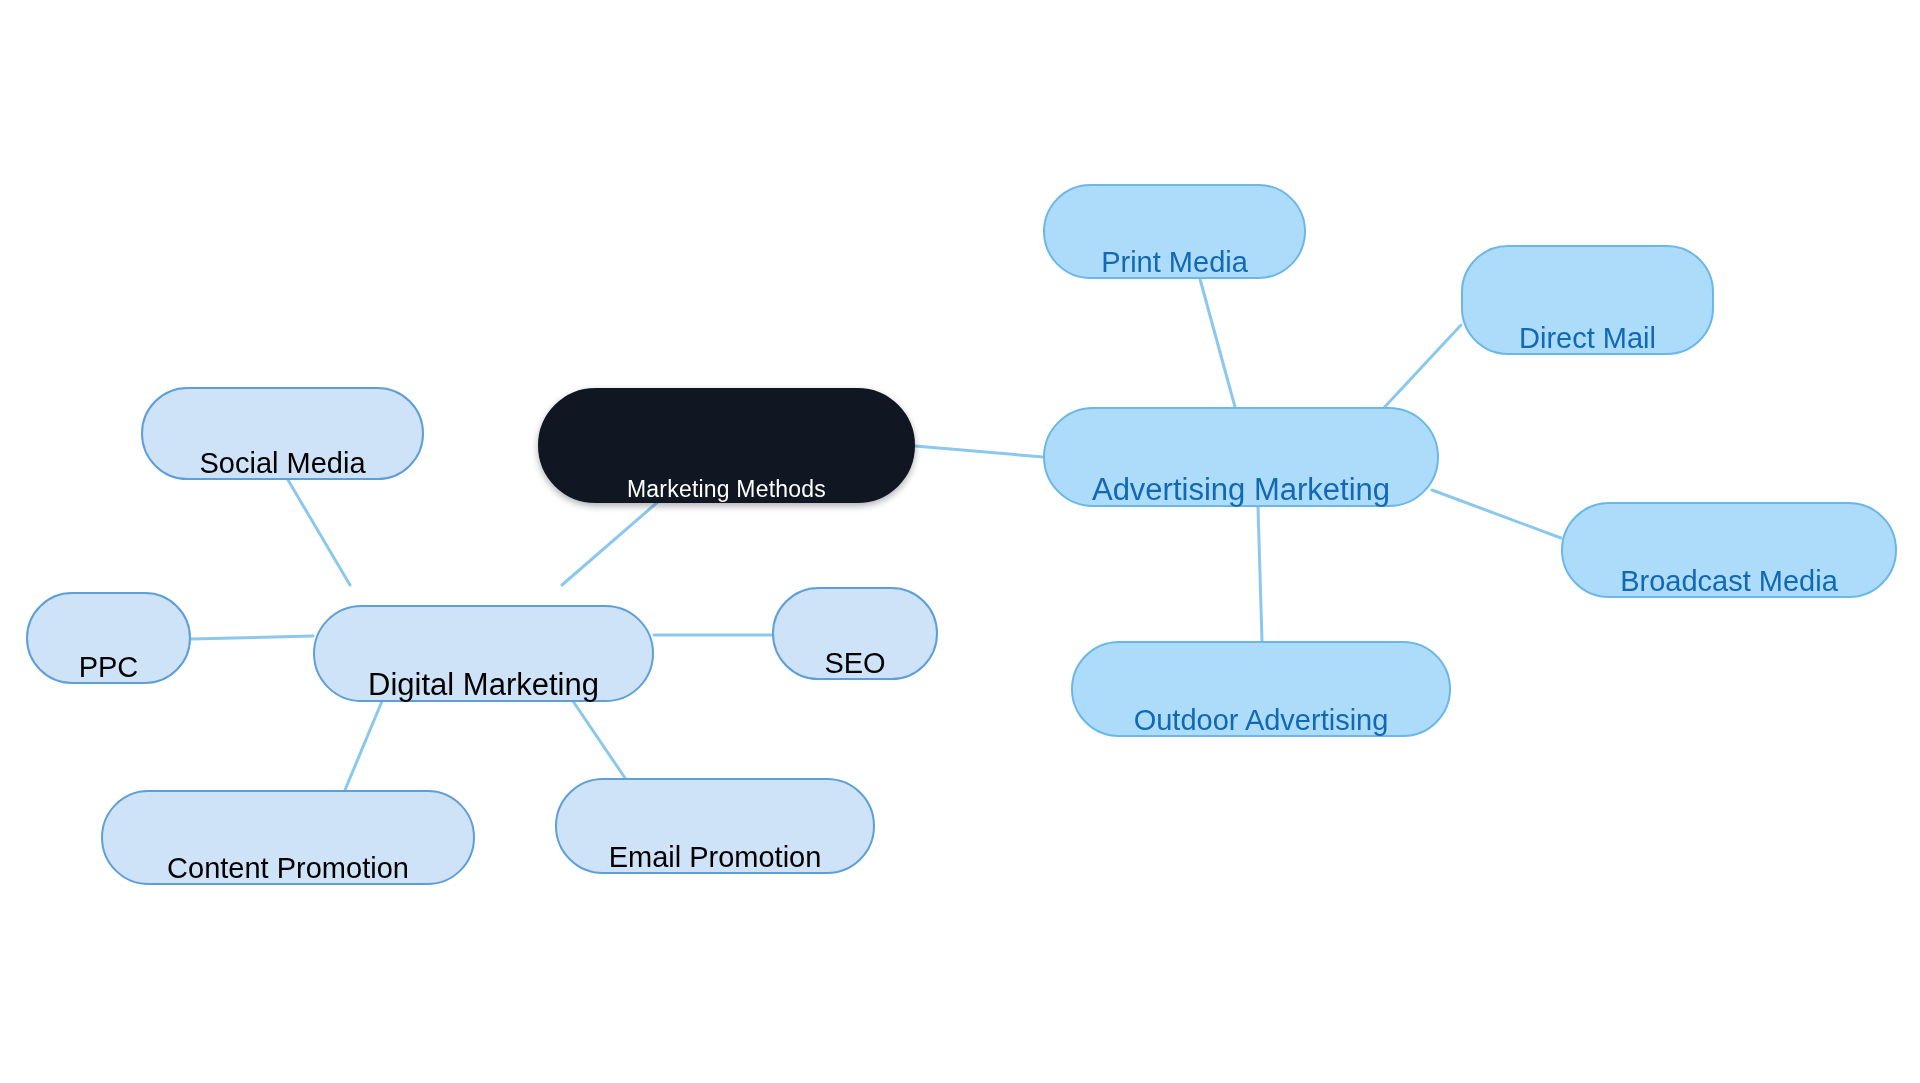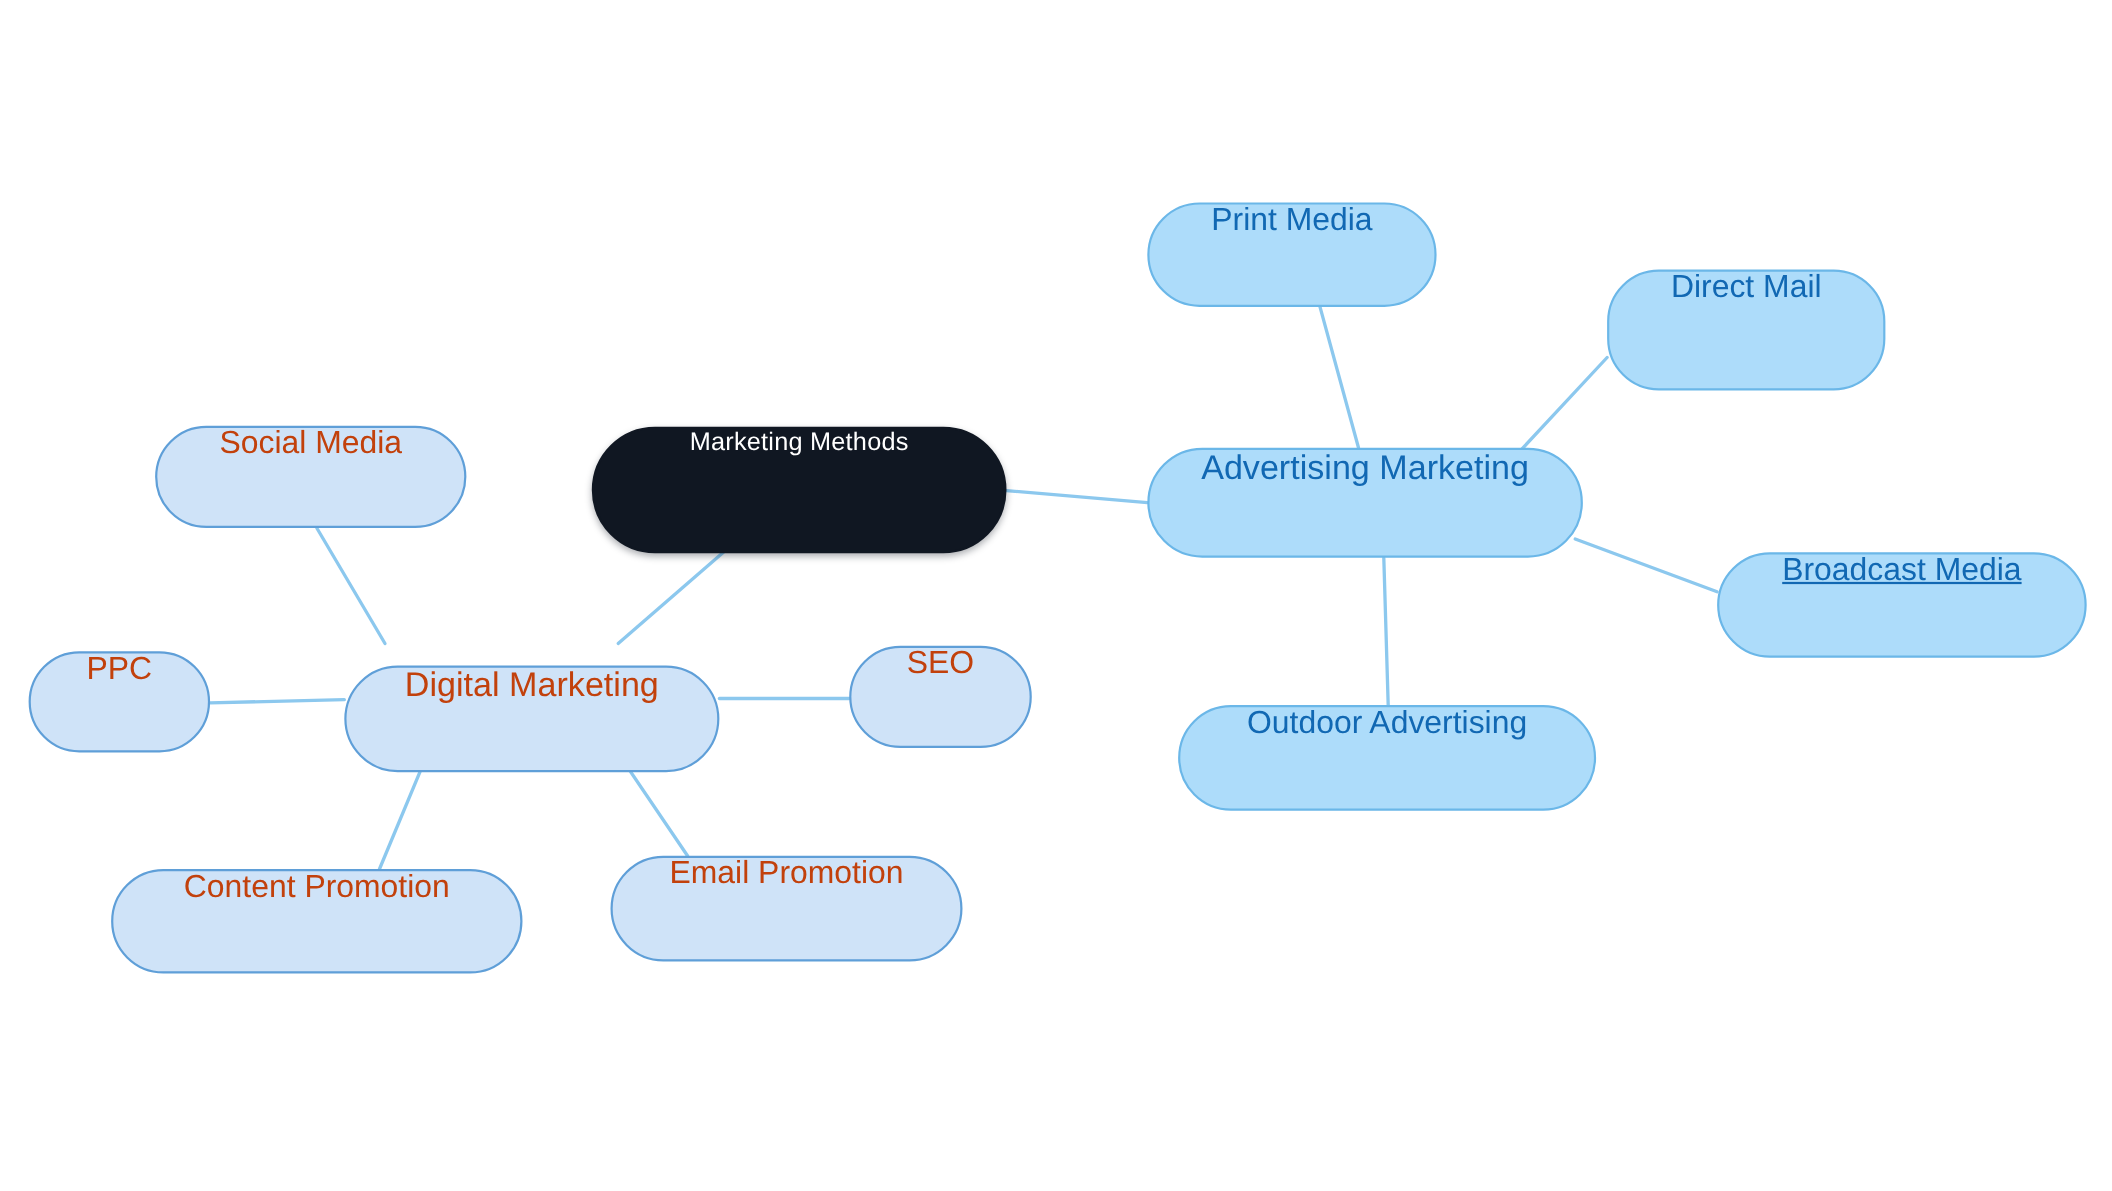--- a/index.html
+++ b/index.html
@@ -25,21 +25,21 @@
     left: 0;
     top: 0;
     width: 1920px;
     height: 1083px;
     pointer-events: none;
   }
   .node {
     position: absolute;
     box-sizing: border-box;
     display: flex;
-    align-items: flex-start;
+    align-items: flex-end;
     justify-content: center;
     text-align: center;
     white-space: nowrap;
     border-style: solid;
     border-width: 2px;
   }
   .node-label {
     display: block;
     line-height: 1;
   }
@@ -49,21 +49,21 @@
     color: #ffffff;
     box-shadow: 0 3px 7px rgba(16, 23, 34, 0.35);
   }
   .node.root .node-label {
     font-size: 23px;
     letter-spacing: 0.2px;
   }
   .node.branch-digital {
     background: #CFE3F8;
     border-color: #5F9FD8;
-    color: #c2410c;
+    color: #000000;
   }
   .node.branch-traditional {
     background: #ADDCFA;
     border-color: #6BB7E8;
     color: #1168B3;
   }
   .node.lvl1 .node-label {
     font-size: 31px;
   }
   .node.lvl2 .node-label {
@@ -122,21 +122,21 @@
   </div>
 
   <div class="node lvl2 branch-traditional" style="left: 1043px; top: 184px; width: 263px; height: 95px; border-radius: 47.5px;">
     <span class="node-label">Print Media</span>
   </div>
 
   <div class="node lvl2 branch-traditional" style="left: 1461px; top: 245px; width: 253px; height: 110px; border-radius: 47px;">
     <span class="node-label">Direct Mail</span>
   </div>
 
-  <div class="node lvl2 branch-traditional" style="left: 1561px; top: 502px; width: 336px; height: 96px; border-radius: 48px; text-decoration: underline;">
+  <div class="node lvl2 branch-traditional" style="left: 1561px; top: 502px; width: 336px; height: 96px; border-radius: 48px;">
     <span class="node-label">Broadcast Media</span>
   </div>
 
   <div class="node lvl2 branch-traditional" style="left: 1071px; top: 641px; width: 380px; height: 96px; border-radius: 48px;">
     <span class="node-label">Outdoor Advertising</span>
   </div>
 
 </div>
 
 </body></html>

